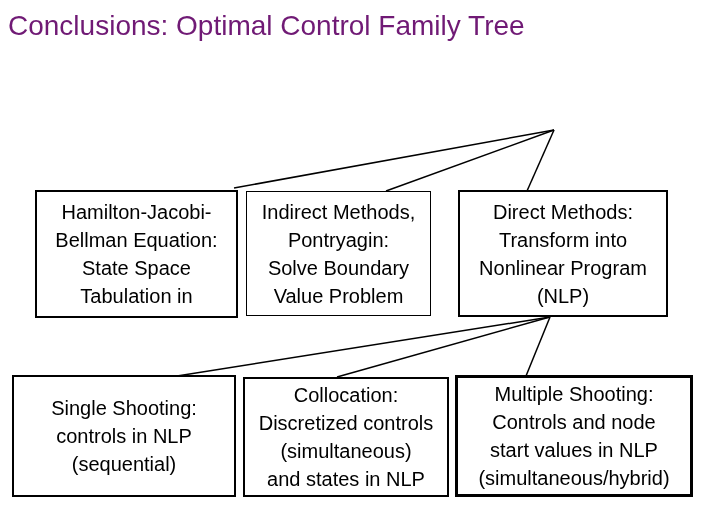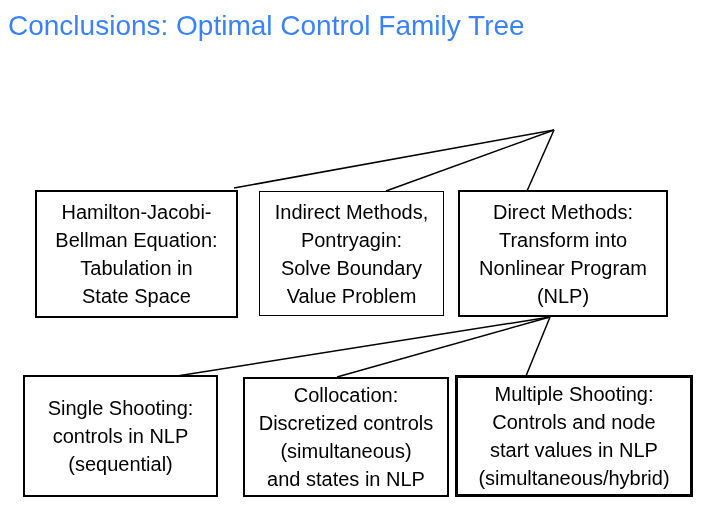--- a/index.html
+++ b/index.html
@@ -36,49 +36,49 @@
     align-items: center;
     text-align: right;
     font-size: 20px;
     line-height: 28px;
     color: #000000;
   }
   .node-box .it { }
   .node-box .rm { font-style: normal; }
 
   #box-hjb      { left: 35px;  top: 190px; width: 203px; height: 128px; border-width: 2.5px; }
-  #box-indirect { left: 259px; top: 191px; width: 185px; height: 125px; border-width: 1.5px; }
+  #box-indirect { left: 246px; top: 191px; width: 185px; height: 125px; border-width: 1.5px; }
   #box-direct   { left: 458px; top: 190px; width: 210px; height: 127px; border-width: 2.5px; }
-  #box-single   { left: 23px;  top: 375px; width: 195px; height: 122px; border-width: 2.5px; }
+  #box-single   { left: 12px;  top: 375px; width: 224px; height: 122px; border-width: 2.5px; }
   #box-colloc   { left: 243px; top: 377px; width: 206px; height: 120px; border-width: 2px; }
   #box-multiple { left: 455px; top: 375px; width: 238px; height: 122px; border-width: 3px; }
 </style>
 </head>
 <body>
 
 <div class="slide">
 
-  <div class="slide-title" style="color: #3b82f6;">Conclusions: Optimal Control Family Tree</div>
+  <div class="slide-title" style="color: #701a75;">Conclusions: Optimal Control Family Tree</div>
 
   <svg class="tree-lines" viewBox="0 0 720 527" xmlns="http://www.w3.org/2000/svg">
 
     <line x1="554" y1="130" x2="234" y2="188" stroke="#000" stroke-width="1.5"></line>
     <line x1="554" y1="130" x2="386" y2="191" stroke="#000" stroke-width="1.5"></line>
     <line x1="554" y1="130" x2="527" y2="191" stroke="#000" stroke-width="1.5"></line>
 
     <line x1="550" y1="317" x2="177" y2="376" stroke="#000" stroke-width="1.5"></line>
     <line x1="550" y1="317" x2="337" y2="377" stroke="#000" stroke-width="1.5"></line>
     <line x1="550" y1="317" x2="526" y2="376" stroke="#000" stroke-width="1.5"></line>
   </svg>
 
   <div class="node-box" id="box-hjb">
     <div class="rm">Hamilton-Jacobi-</div>
     <div class="rm">Bellman Equation:</div>
+    <div class="it">State Space</div>
     <div class="it">Tabulation in</div>
-    <div class="it">State Space</div>
   </div>
 
   <div class="node-box" id="box-indirect">
     <div class="rm">Indirect Methods,</div>
     <div class="rm">Pontryagin:</div>
     <div class="it">Solve Boundary</div>
     <div class="it">Value Problem</div>
   </div>
 
   <div class="node-box" id="box-direct">

